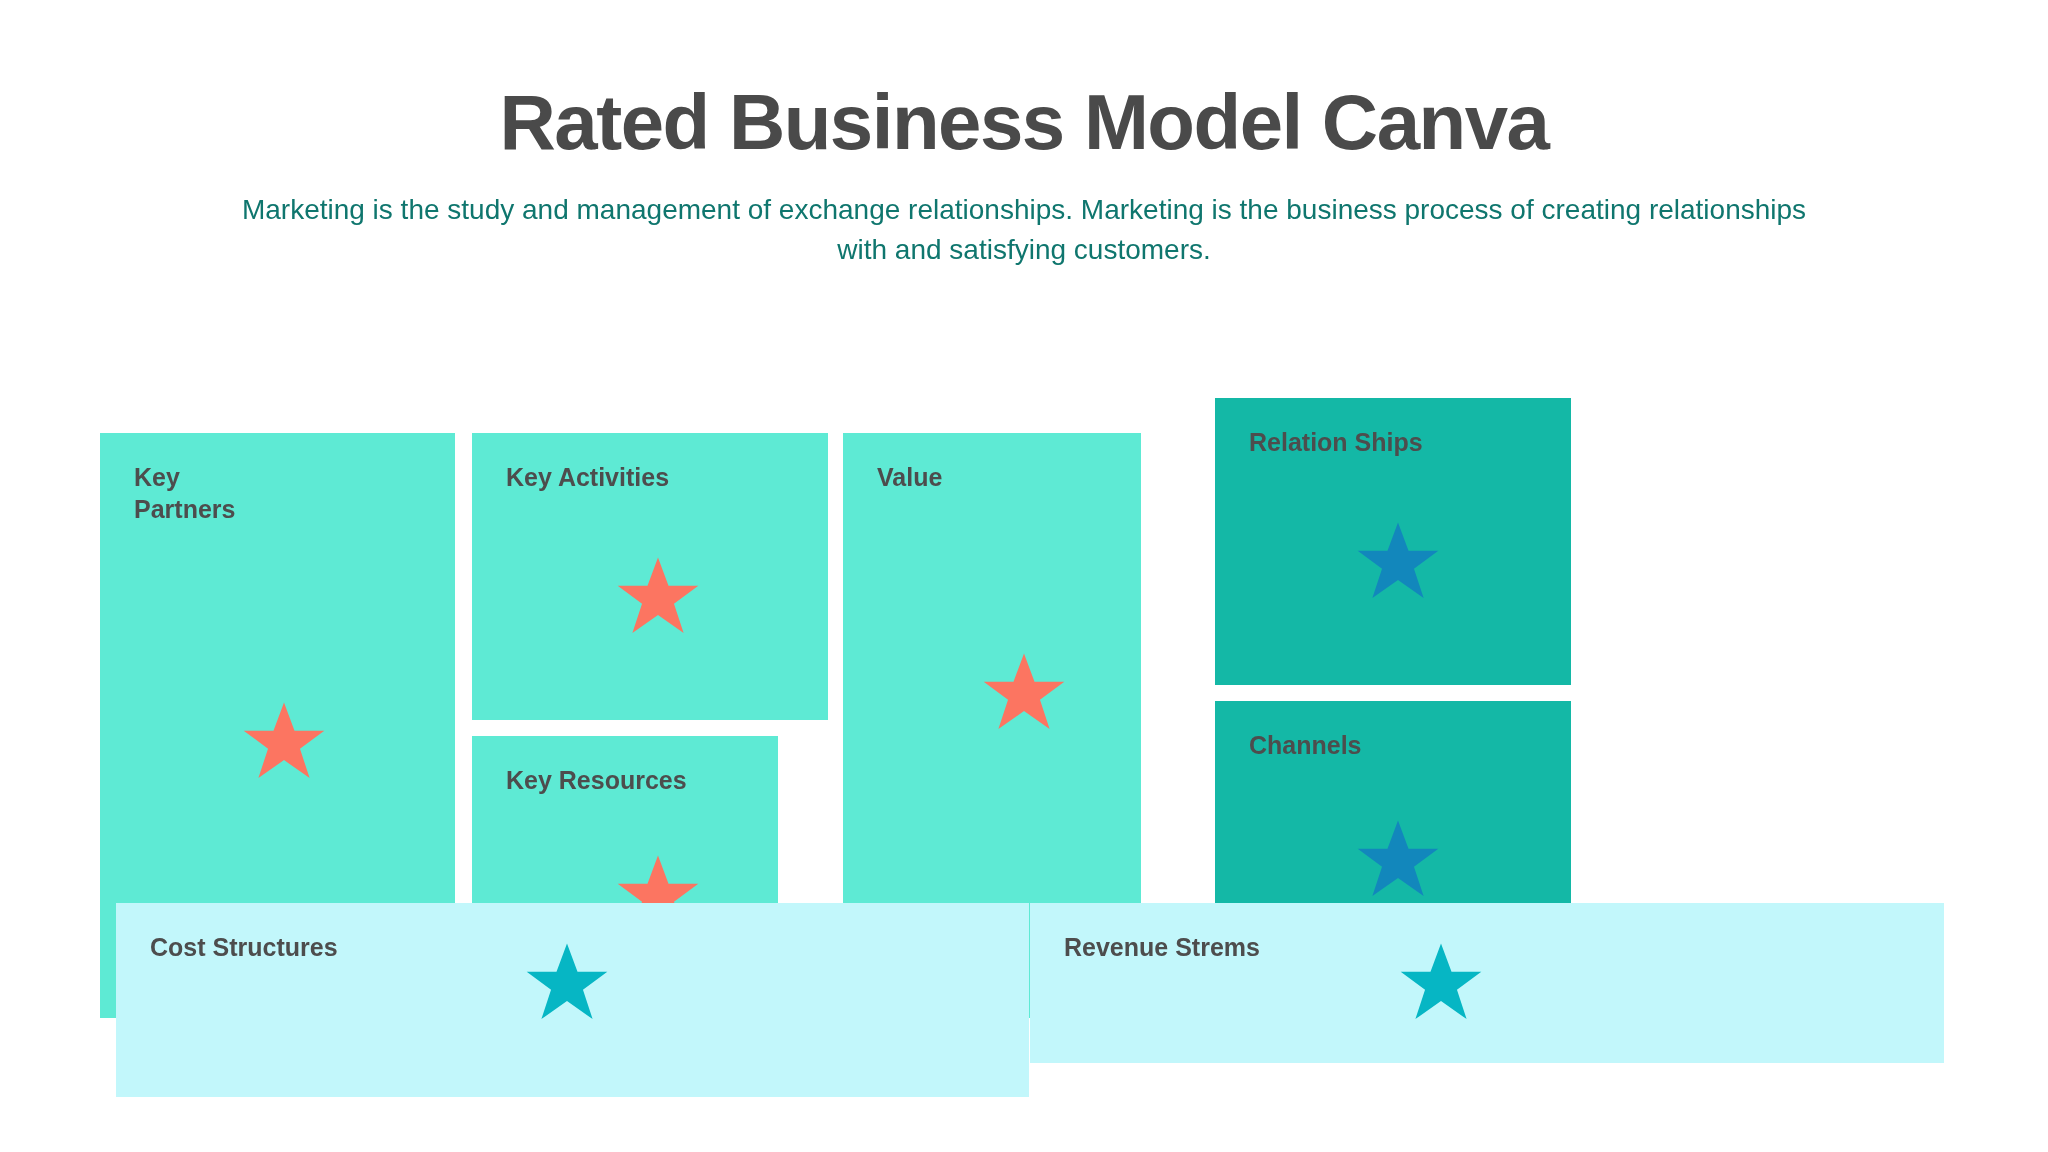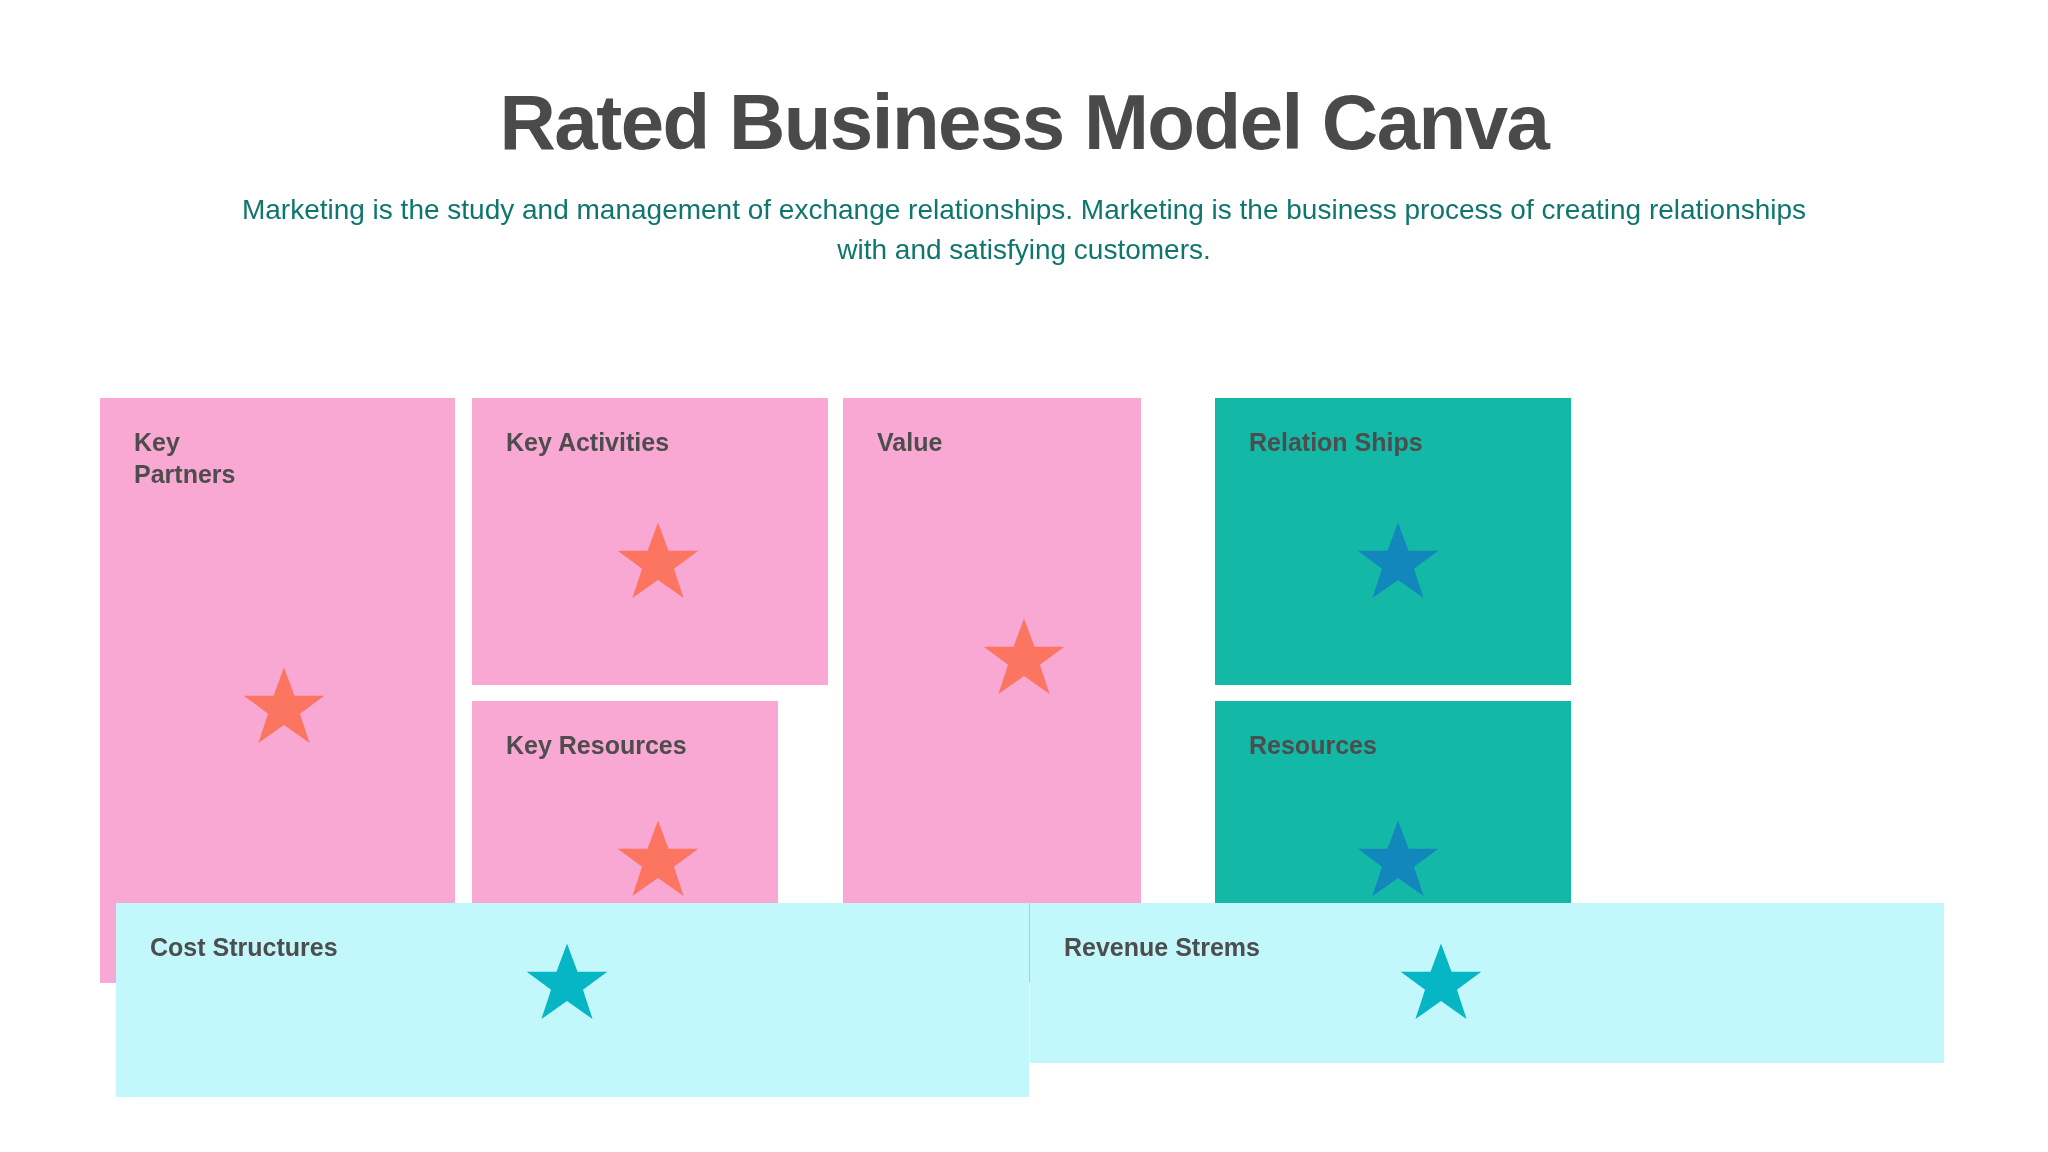--- a/index.html
+++ b/index.html
@@ -61,21 +61,21 @@
     color:#4d4d4d;
     white-space:pre-line;
   }
   .star-wrap {
     position:absolute;
     pointer-events:none;
   }
   .star-wrap svg { display:block; }
 
   
-  .theme-pink  { background:#f9a8d4; }
+  .theme-pink  { background:#5eead4;margin-top:35px; }
   .theme-blue  { background:#14b8a6; }
   .theme-cyan  { background:#c2f7fb; }
 
   
   #card-key-partners { left:0px;   top:0px;   width:355px; height:585px; }
   
   #card-key-activities { left:372px; top:0px;   width:356px; height:287px; }
   #card-key-resources  { left:372px; top:303px; width:306px; height:282px; }
   
   #card-value { left:743px; top:0px; width:298px; height:585px; }
@@ -144,21 +144,21 @@
     <div class="card theme-blue" id="card-relation-ships">
       <div class="card-label">Relation Ships</div>
       <div class="star-wrap" style="left:141px; top:122px;">
         <svg width="84" height="84" viewBox="0 0 100 100" aria-hidden="true">
           <polygon points="50,3 62.5,36.5 98,36.5 69,58 80.5,93 50,71.5 19.5,93 31,58 2,36.5 37.5,36.5" fill="#1287bc"></polygon>
         </svg>
       </div>
     </div>
 
     <div class="card theme-blue" id="card-channels">
-      <div class="card-label">Resources</div>
+      <div class="card-label">Channels</div>
       <div class="star-wrap" style="left:141px; top:117px;">
         <svg width="84" height="84" viewBox="0 0 100 100" aria-hidden="true">
           <polygon points="50,3 62.5,36.5 98,36.5 69,58 80.5,93 50,71.5 19.5,93 31,58 2,36.5 37.5,36.5" fill="#1287bc"></polygon>
         </svg>
       </div>
     </div>
 
 
     <div class="card theme-cyan" id="card-cost-structures">
       <div class="card-label">Cost Structures</div>

